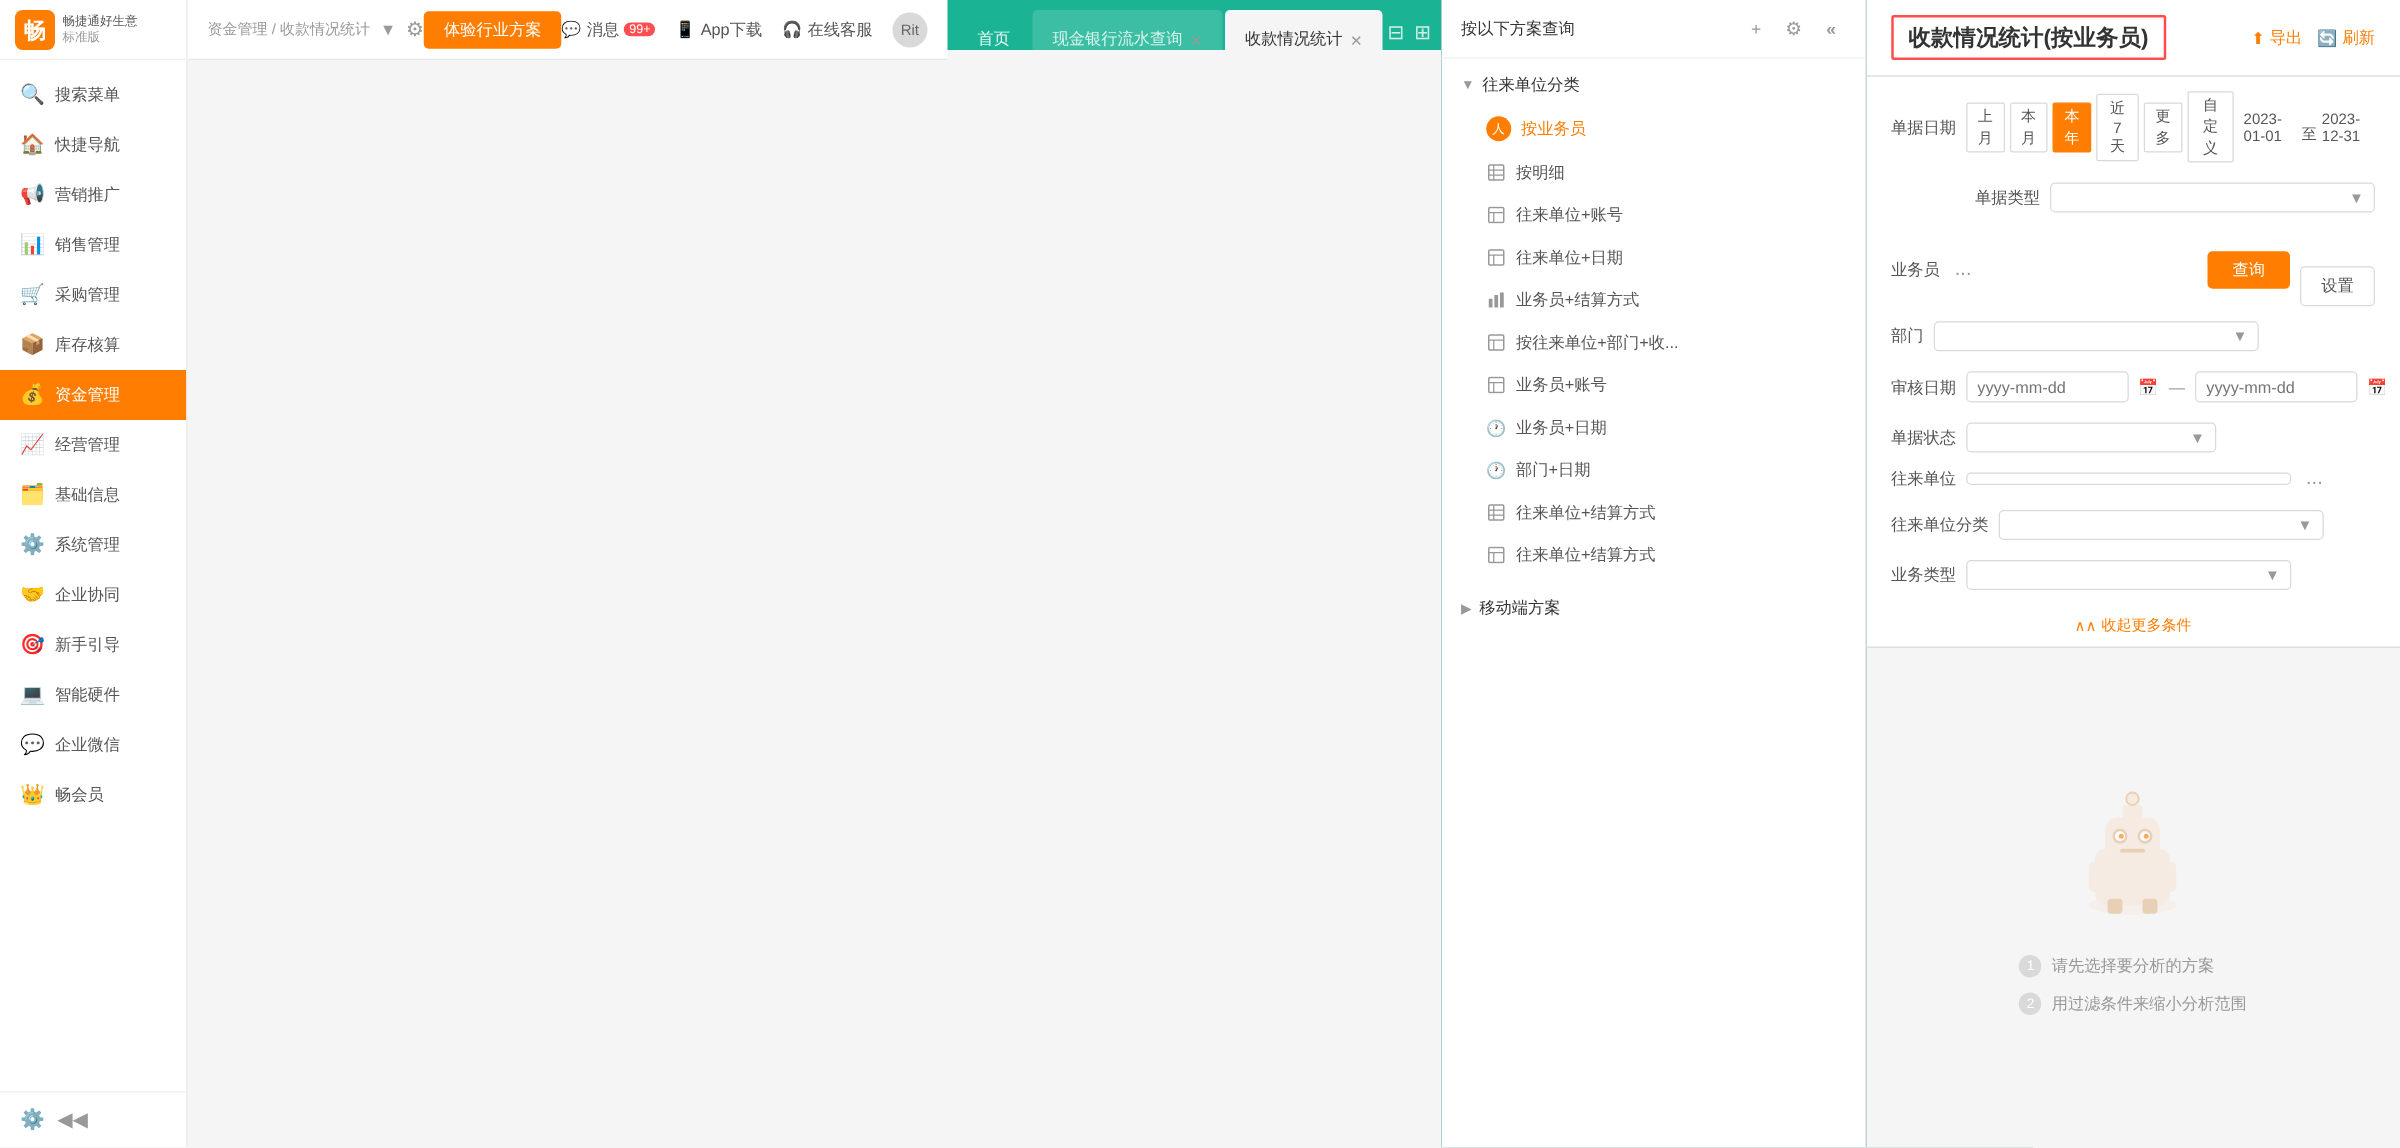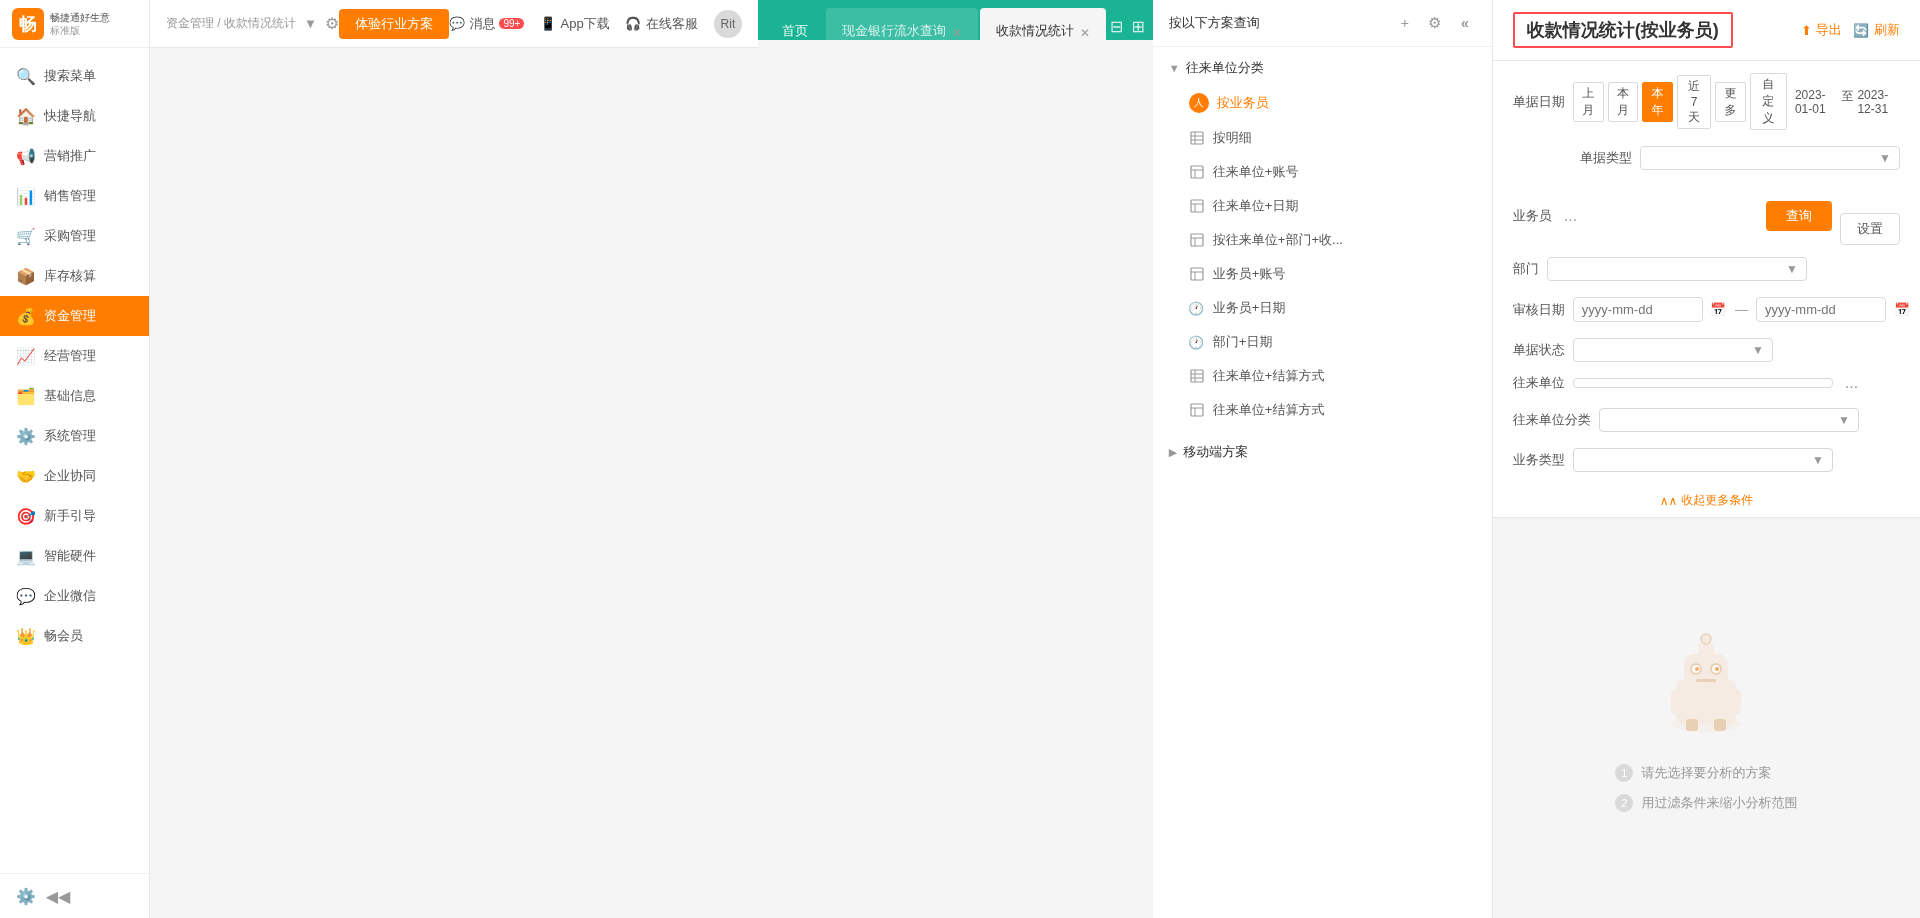--- a/index.html
+++ b/index.html
@@ -72,21 +72,21 @@
     .action-btn { display: flex; align-items: center; gap: 4px; color: #ff7d00; cursor: pointer; font-size: 13px; }
 
     
     .filter-area { background: #fff; padding: 12px 20px 0; border-bottom: 1px solid #e8e8e8; }
     .filter-row { display: flex; align-items: center; gap: 16px; margin-bottom: 12px; flex-wrap: wrap; }
     .filter-item { display: flex; align-items: center; gap: 8px; }
     .filter-label { color: #555; font-size: 13px; white-space: nowrap; }
     .date-shortcuts { display: flex; align-items: center; gap: 4px; }
     .date-btn { padding: 2px 8px; border: 1px solid #d9d9d9; border-radius: 2px; cursor: pointer; color: #555; font-size: 12px; background: #fff; }
     .date-btn.active { background: #ff7d00; color: #fff; border-color: #ff7d00; }
-    .date-range { display: flex; align-items: flex-start; gap: 4px; font-size: 12px; color: #555; }
+    .date-range { display: flex; align-items: flex-end; gap: 4px; font-size: 12px; color: #555; }
     .filter-select { display: flex; align-items: center; gap: 4px; min-width: 200px; border: 1px solid #d9d9d9; border-radius: 4px; padding: 4px 8px; background: #fff; cursor: pointer; justify-content: space-between; }
     .filter-select-wide { min-width: 260px; }
     .caret { color: #999; font-size: 12px; }
     .filter-input { border: 1px solid #d9d9d9; border-radius: 4px; padding: 4px 8px; font-size: 13px; color: #999; min-width: 130px; }
     .filter-dash { color: #999; }
     .ellipsis-btn { color: #999; cursor: pointer; font-size: 16px; padding: 0 4px; }
 
     .filter-actions { display: flex; align-items: center; gap: 8px; margin-left: auto; }
     .btn-query { background: #ff7d00; color: #fff; border: none; border-radius: 4px; padding: 6px 20px; font-size: 13px; cursor: pointer; }
     .btn-settings { background: #fff; color: #555; border: 1px solid #d9d9d9; border-radius: 4px; padding: 6px 16px; font-size: 13px; cursor: pointer; margin-top: 27px; }
@@ -288,20 +288,30 @@
             <span class="scheme-item-icon">
               <svg width="14" height="14" viewBox="0 0 14 14" fill="none" xmlns="http://www.w3.org/2000/svg">
                 <rect x="1" y="1" width="12" height="12" rx="1" stroke="#999" stroke-width="1.2" fill="none"></rect>
                 <line x1="1" y1="5" x2="13" y2="5" stroke="#999" stroke-width="1"></line>
                 <line x1="5" y1="5" x2="5" y2="13" stroke="#999" stroke-width="1"></line>
               </svg>
             </span>
             <span>往来单位+日期</span>
           </div>
 
+          <div class="scheme-item">
+            <span class="scheme-item-icon">
+              <svg width="14" height="14" viewBox="0 0 14 14" fill="none">
+                <rect x="1" y="6" width="3" height="7" fill="#999"></rect>
+                <rect x="5.5" y="3" width="3" height="10" fill="#999"></rect>
+                <rect x="10" y="1" width="3" height="12" fill="#999"></rect>
+              </svg>
+            </span>
+            <span>业务员+结算方式</span>
+          </div>
 
           <div class="scheme-item">
             <span class="scheme-item-icon">
               <svg width="14" height="14" viewBox="0 0 14 14" fill="none">
                 <rect x="1" y="1" width="12" height="12" rx="1" stroke="#999" stroke-width="1.2" fill="none"></rect>
                 <line x1="1" y1="5" x2="13" y2="5" stroke="#999" stroke-width="1"></line>
                 <line x1="5" y1="5" x2="5" y2="13" stroke="#999" stroke-width="1"></line>
               </svg>
             </span>
             <span>按往来单位+部门+收...</span>

